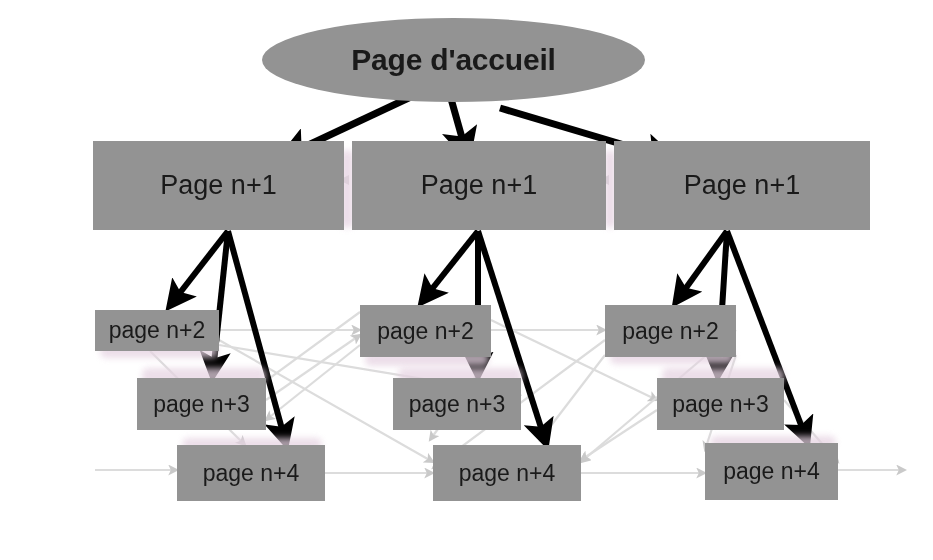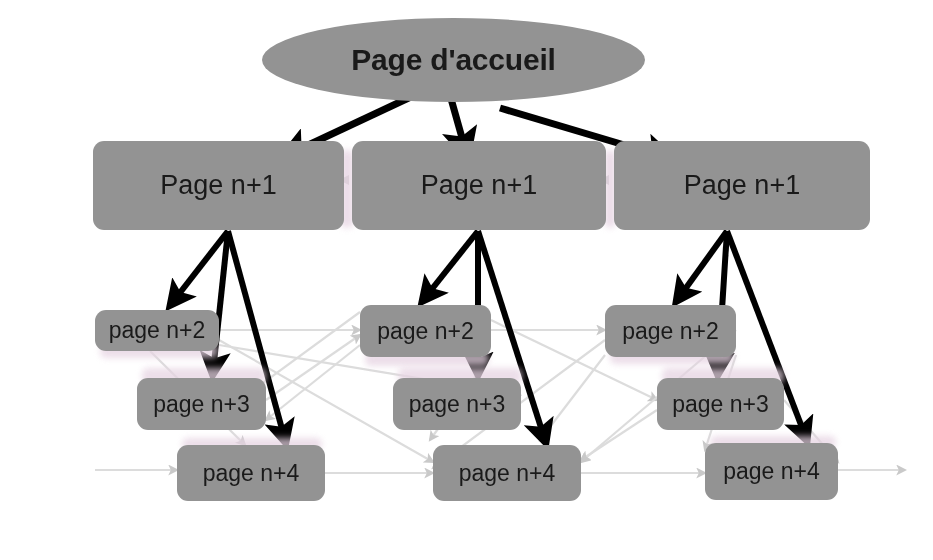--- a/index.html
+++ b/index.html
@@ -26,21 +26,20 @@
   }
   .node {
     position: absolute;
     background: #939393;
     color: #1a1a1a;
     display: flex;
     align-items: center;
     justify-content: center;
     box-sizing: border-box;
     line-height: 1;
-    border-radius: 11px;
   }
   .node-root {
     border-radius: 50%;
     font-weight: bold;
     font-size: 30px;
     letter-spacing: -0.2px;
   }
   .node-l1 {
     font-size: 27px;
     font-weight: normal;

